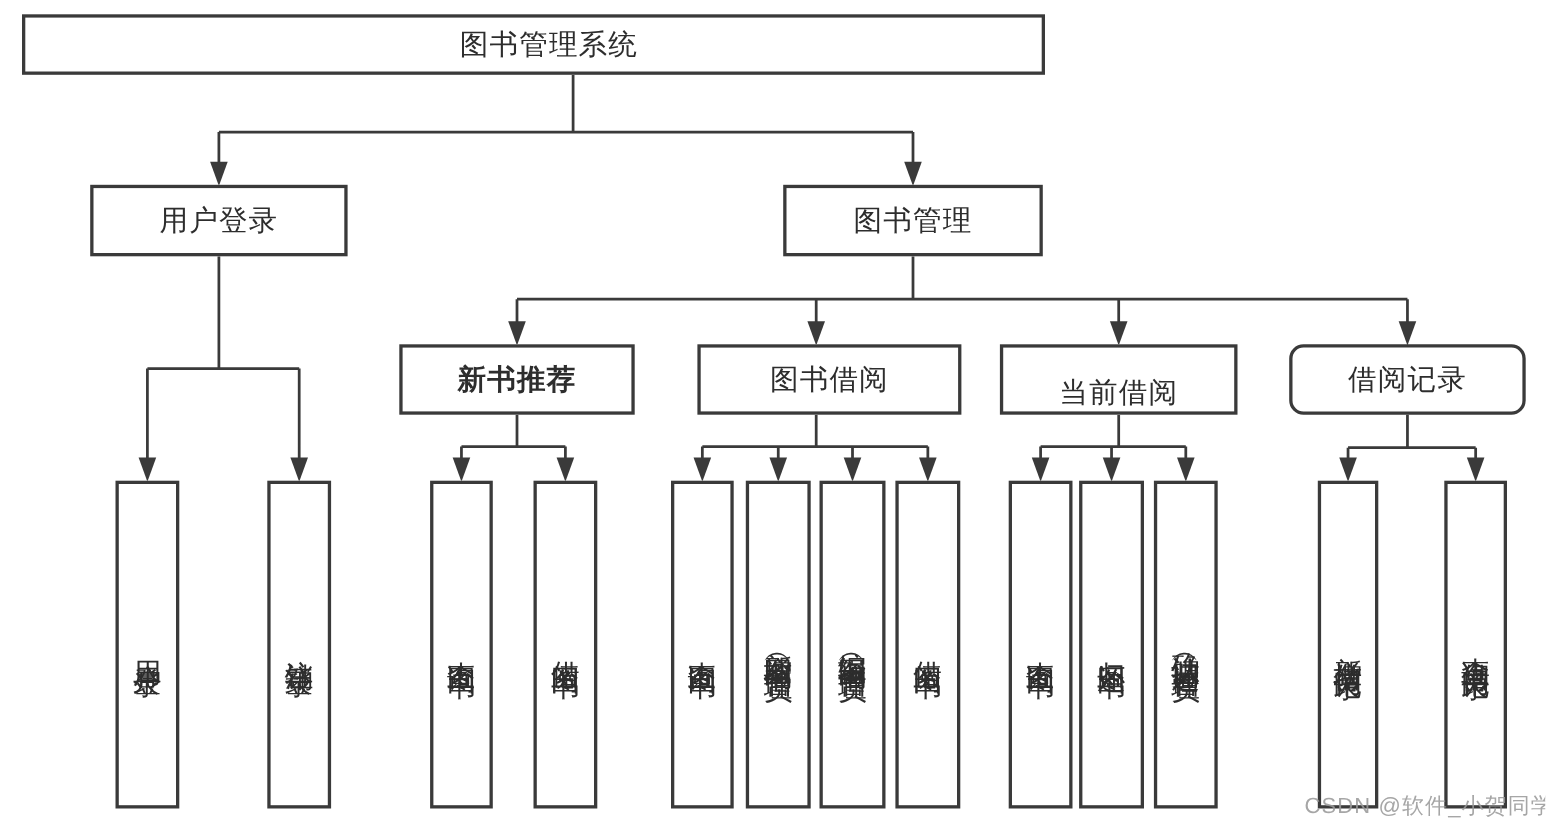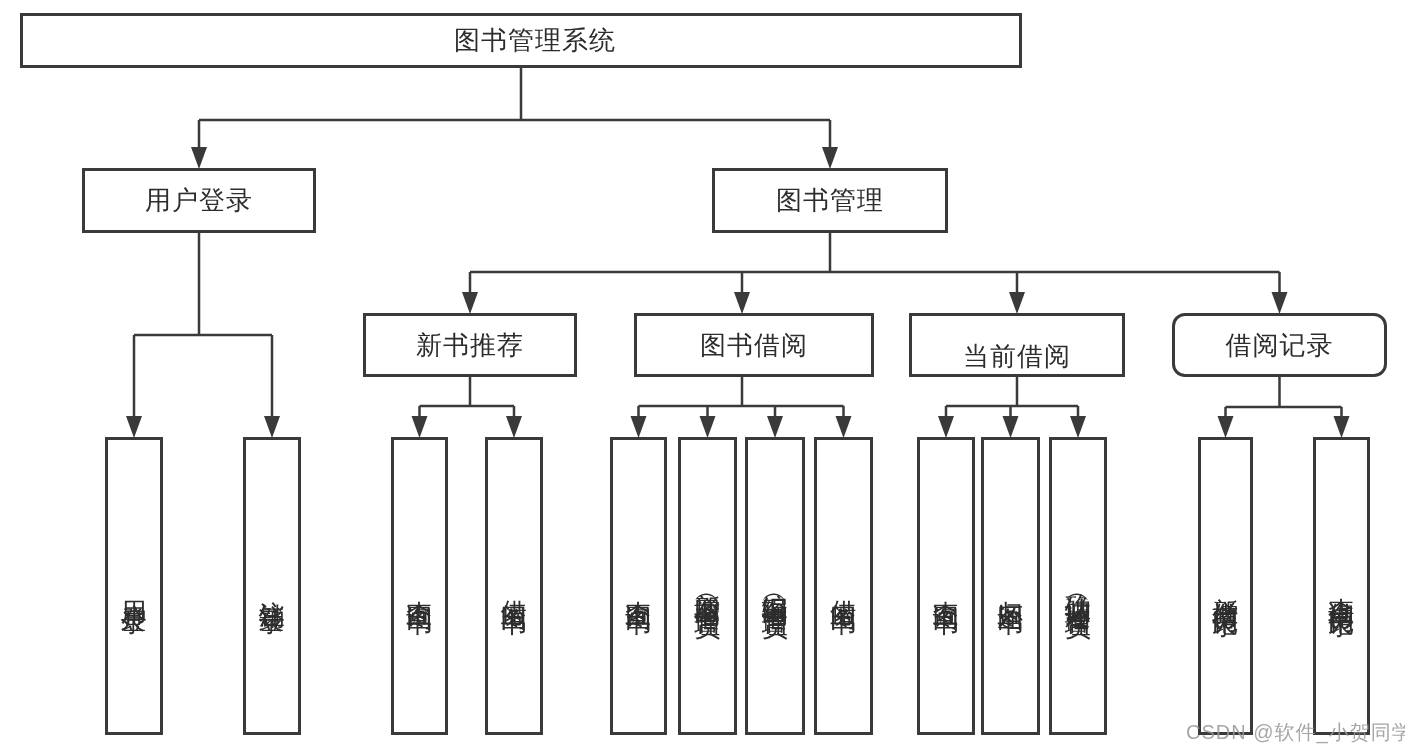--- a/index.html
+++ b/index.html
@@ -117,32 +117,32 @@
       <polygon points="767,416 783,416 775,438"></polygon>
       <polygon points="835.5,416 851.5,416 843.5,438"></polygon>
       <polygon points="938,416 954,416 946,438"></polygon>
       <polygon points="1002.5,416 1018.5,416 1010.5,438"></polygon>
       <polygon points="1070,416 1086,416 1078,438"></polygon>
       <polygon points="1217.5,416 1233.5,416 1225.5,438"></polygon>
       <polygon points="1333.5,416 1349.5,416 1341.5,438"></polygon>
     </g>
   </svg>
 
-  <div class="node h" style="left:20px; top:13px; width:1002px; height:55px;padding-left:28px;">
+  <div class="node h" style="left:20px; top:13px; width:930px; height:55px;padding-left:28px;">
     <span>图书管理系统</span>
   </div>
 
   <div class="node h" style="left:82px; top:168px; width:234px; height:65px;">
     <span>用户登录</span>
   </div>
   <div class="node h" style="left:712px; top:168px; width:236px; height:65px;">
     <span>图书管理</span>
   </div>
 
-  <div class="node h" style="left:363px; top:313px; width:214px; height:64px;">
+  <div class="node h" style="left:363px; top:313px; width:214px; height:64px;font-weight:bold;">
     <span>新书推荐</span>
   </div>
   <div class="node h" style="left:634px; top:313px; width:240px; height:64px;">
     <span>图书借阅</span>
   </div>
   <div class="node h" style="left:909px; top:313px; width:216px; height:64px;align-items:flex-end;">
     <span>当前借阅</span>
   </div>
   <div class="node h" style="left:1172px; top:313px; width:215px; height:64px;border-radius:13px;">
     <span>借阅记录</span>

